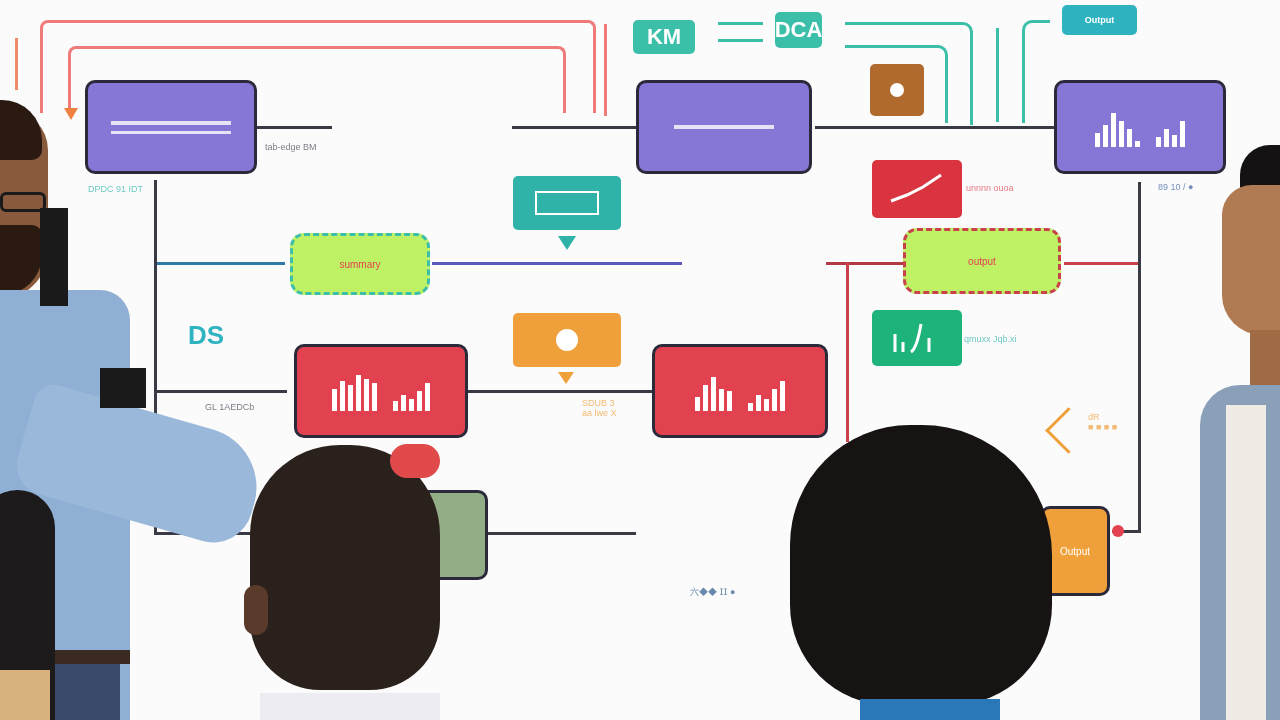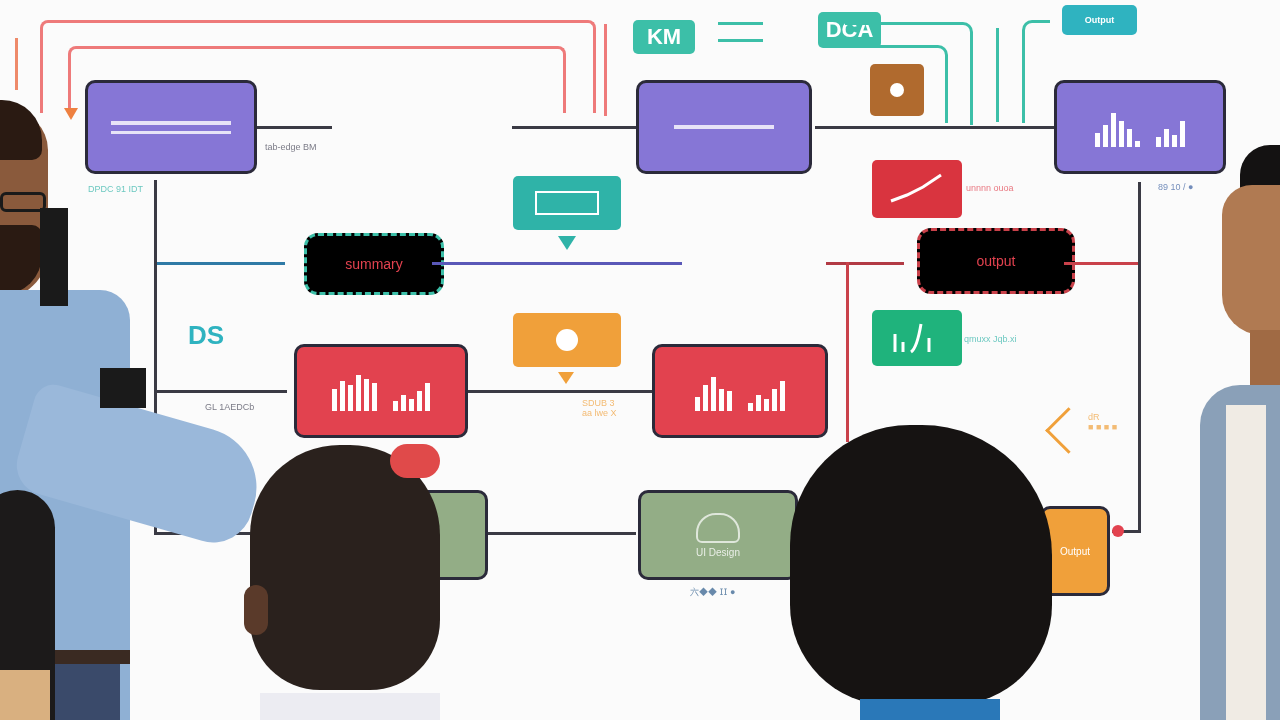--- a/index.html
+++ b/index.html
@@ -14,21 +14,21 @@
     position: absolute; border: 3px solid #2b2a3a; border-radius: 10px;
     box-sizing: border-box; display: flex; align-items: center; justify-content: center;
     color: #ffffff; font-size: 10px; filter: blur(0.4px);
   }
   .purple { background: #8676d6; }
   .red { background: #e2424f; }
   .green-olive { background: #93ad86; }
   .orange { background: #f0a03a; }
   .dashed {
     position: absolute; border: 3px dashed; border-radius: 14px; box-sizing: border-box;
-    display: flex; align-items: center; justify-content: center; font-size: 14px; background: #000000; margin-left: 14px;
+    display: flex; align-items: center; justify-content: center; font-size: 10px; background: #bef264;
   }
   .line { position: absolute; }
   .small-label { position: absolute; font-size: 9px; color: #445; opacity: 0.7; white-space: nowrap; }
   .tag {
     position: absolute; border-radius: 5px; color: #fff; font-weight: bold;
     display: flex; align-items: center; justify-content: center; box-sizing: border-box;
   }
   .bars { display: flex; align-items: flex-end; gap: 3px; height: 40px; }
   .bars span { display: block; width: 5px; background: #fff; }
   .bars .gap { background: transparent; width: 10px; }
@@ -40,21 +40,21 @@
 <div class="scene">
 
   <div class="line" style="left:40px;top:20px;width:550px;height:90px;border:3px solid #ee7a7a;border-bottom:none;border-radius:8px 8px 0 0;"></div>
   <div class="line" style="left:68px;top:46px;width:492px;height:64px;border:3px solid #ee7a7a;border-bottom:none;border-radius:8px 8px 0 0;"></div>
   <div class="line" style="left:604px;top:24px;width:3px;height:92px;background:#ee7a7a;"></div>
   <div class="line" style="left:15px;top:38px;width:3px;height:52px;background:#ee8a6a;"></div>
   <div class="abs" style="left:64px;top:108px;width:0;height:0;border-left:7px solid transparent;border-right:7px solid transparent;border-top:12px solid #ee8040;"></div>
 
   <div class="tag" style="left:633px;top:12px;width:62px;height:34px;background:#3cbfa8;font-size:22px;margin-top:8px;">KM</div>
   <div class="abs" style="left:718px;top:22px;width:45px;height:14px;border-top:3px solid #3cbfa8;border-bottom:3px solid #3cbfa8;"></div>
-  <div class="tag" style="left:775px;top:12px;width:63px;height:36px;background:#3cbfa8;font-size:22px;margin-left:43px;">DCA</div>
+  <div class="tag" style="left:775px;top:12px;width:47px;height:36px;background:#3cbfa8;font-size:22px;">DCA</div>
   <div class="tag" style="left:1062px;top:5px;width:75px;height:30px;background:#2fb3c0;font-size:9px;">Output</div>
 
   <div class="line" style="left:845px;top:22px;width:125px;height:100px;border:3px solid #3cbfa8;border-left:none;border-bottom:none;border-radius:0 10px 0 0;"></div>
   <div class="line" style="left:845px;top:45px;width:100px;height:75px;border:3px solid #3cbfa8;border-left:none;border-bottom:none;border-radius:0 10px 0 0;"></div>
   <div class="line" style="left:996px;top:28px;width:3px;height:94px;background:#3cbfa8;"></div>
   <div class="line" style="left:1022px;top:20px;width:25px;height:100px;border-left:3px solid #3cbfa8;border-top:3px solid #3cbfa8;border-radius:10px 0 0 0;"></div>
 
   <div class="box purple" style="left:85px;top:80px;width:172px;height:94px;">
     <div style="width:120px;">
       <div style="height:4px;background:#fff;opacity:.8;margin-bottom:6px;"></div>
@@ -169,24 +169,20 @@
         <span style="height:22px"></span>
         <span style="height:30px"></span>
     </div>
   </div>
 
   <div class="abs" style="left:1052px;top:414px;width:30px;height:30px;border:3px solid #f0a03a;transform:rotate(45deg);border-right:none;border-top:none;"></div>
   <div class="small-label" style="left:1088px;top:412px;color:#f0a03a;">dR<br>■ ■ ■ ■</div>
 
   <div class="box green-olive" style="left:410px;top:490px;width:78px;height:90px;"></div>
   <div class="line" style="left:488px;top:532px;width:148px;height:3px;background:#3a3a44;"></div>
-  <div class="box green-olive" style="left:638px;top:490px;width:160px;height:90px;flex-direction:column;">
-    <span style="width:40px;height:26px;border-radius:20px 20px 6px 6px;border:2px solid rgba(255,255,255,.7);display:block;"></span>
-    <span style="margin-top:4px;opacity:.8;">UI Design</span>
-  </div>
   <div class="small-label" style="left:690px;top:586px;color:#2a5a8a;">六◆◆ 𝖨𝖨 ●</div>
   <div class="box orange" style="left:1040px;top:506px;width:70px;height:90px;">Output</div>
 
   <div class="person" style="left:0;top:100px;width:280px;height:620px;">
     <div style="position:absolute;left:-30px;top:10px;width:78px;height:190px;background:#8a5a3c;border-radius:0 40px 50px 0;"></div>
     <div style="position:absolute;left:-30px;top:0;width:72px;height:60px;background:#2a1a12;border-radius:0 40px 10px 0;"></div>
     <div style="position:absolute;left:-20px;top:125px;width:62px;height:70px;background:#2a1a12;border-radius:0 10px 40px 0;"></div>
     <div style="position:absolute;left:0;top:92px;width:40px;height:14px;border:3px solid #1a1a1a;border-radius:6px;"></div>
     <div style="position:absolute;left:-10px;top:190px;width:140px;height:430px;background:#8fb0d4;border-radius:0 30px 0 0;"></div>
     <div style="position:absolute;left:40px;top:280px;width:240px;height:110px;background:#9ab8da;border-radius:20px 60px 40px 30px;transform:rotate(16deg);transform-origin:left top;"></div>

